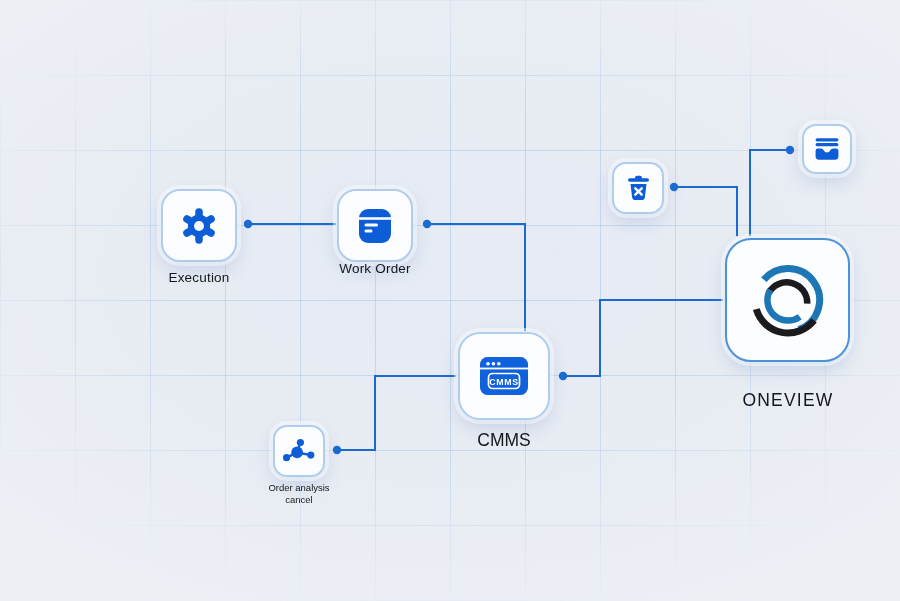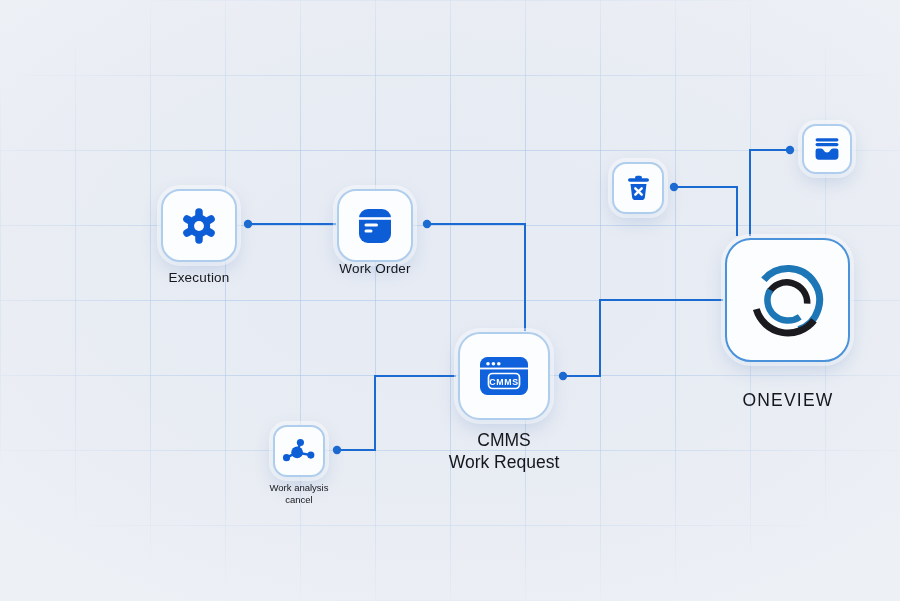--- a/index.html
+++ b/index.html
@@ -95,21 +95,20 @@
       <circle cx="10" cy="9.7" r="1.8" fill="#fff"></circle>
       <circle cx="15.4" cy="9.7" r="1.8" fill="#fff"></circle>
       <circle cx="20.8" cy="9.7" r="1.8" fill="#fff"></circle>
       <rect x="2" y="13.6" width="48" height="1.8" fill="#fff"></rect>
       <rect x="10.5" y="19.5" width="31" height="15" rx="4" fill="none" stroke="#fff" stroke-width="1.7"></rect>
       <text x="26" y="31" text-anchor="middle" font-family="Liberation Sans, sans-serif" font-size="8.8" font-weight="bold" fill="#fff" letter-spacing="0.6">CMMS</text>
     </svg>
   </div>
   <div class="lbl lbl-lg" style="left:404px;top:429px;width:200px;">
     <span>CMMS</span>
-    <span>Work Request</span>
   </div>
 
   <div class="node hero" style="left:725px;top:238px;width:125px;height:124px;">
     <svg width="84" height="84" viewBox="0 0 84 84">
       <g fill="none" stroke-linecap="butt">
         <path d="M17.9 21.8 A31.5 31.5 0 1 1 52.8 71.6" stroke="#1d76b5" stroke-width="7"></path>
         <path d="M10.3 51.1 A33 33 0 0 0 68.0 62.3" stroke="#1b1b1f" stroke-width="7"></path>
         <path d="M22.7 35 A20.5 20.5 0 0 1 61.2 45.6" stroke="#1b1b1f" stroke-width="6.5"></path>
         <path d="M24.2 31.8 A20.5 20.5 0 0 0 53.8 58.8" stroke="#1d76b5" stroke-width="6.5"></path>
       </g>
@@ -143,17 +142,17 @@
       </g>
       <g fill="#0d5ed6">
         <circle cx="16" cy="16" r="6.2"></circle>
         <circle cx="19.5" cy="5.5" r="3.8"></circle>
         <circle cx="4.8" cy="21.5" r="3.8"></circle>
         <circle cx="30.5" cy="18.8" r="3.8"></circle>
       </g>
     </svg>
   </div>
   <div class="lbl lbl-sm" style="left:239px;top:482px;width:120px;">
-    <span>Work analysis</span>
+    <span>Order analysis</span>
     <span>cancel</span>
   </div>
 
 </div>
 
 </body></html>

